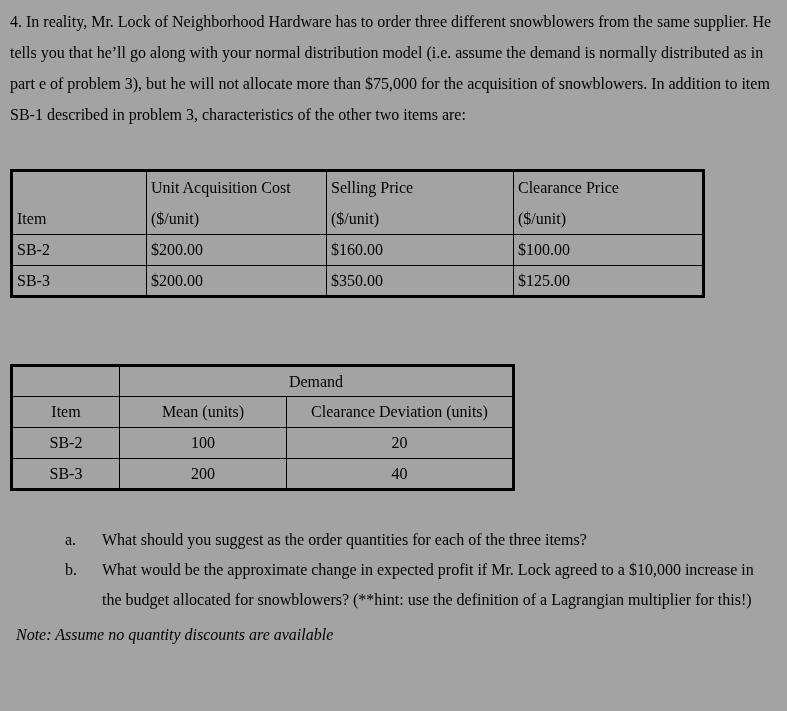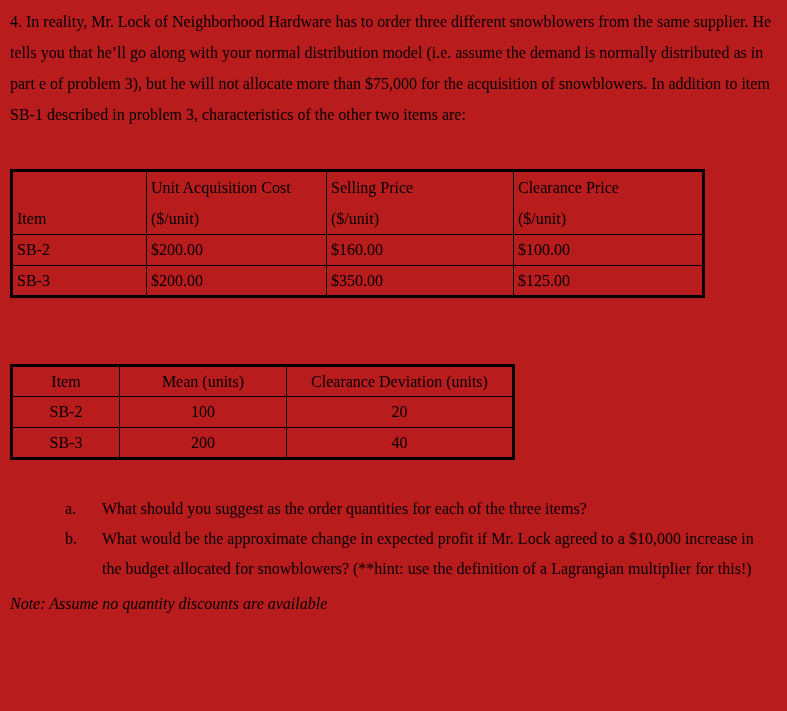--- a/index.html
+++ b/index.html
@@ -6,21 +6,21 @@
   html, body { margin: 0; padding: 0; background: #ffffff; }
   body {
     font-family: "Liberation Serif", "DejaVu Serif", serif;
     font-size: 16px;
     color: #000000;
   }
   .page {
     position: relative;
     width: 787px;
     height: 711px;
-    background: #b91c1c;
+    background: #a3a3a3;
     padding: 6px 10px 0 10px;
     overflow: hidden;
   }
   .intro {
     margin: 0;
     width: 772px;
     line-height: 31px;
     text-align: left;
   }
   table { border-collapse: collapse; table-layout: fixed; }
@@ -59,21 +59,21 @@
     line-height: 30px;
   }
   .q-label {
     width: 37px;
     flex: 0 0 37px;
   }
   .q-text {
     width: 660px;
   }
   .note {
-    margin: 5px 0 0 0;
+    margin: 5px 0 0 6px;
     font-style: italic;
     line-height: 30px;
   }
 </style>
 </head>
 <body>
 
 <div class="page">
 
   <p class="intro">4. In reality, Mr. Lock of Neighborhood Hardware has to order three different snowblowers from the same supplier.  He tells you that he’ll go along with your normal distribution model (i.e. assume the demand is normally distributed as in part e of problem 3), but he will not allocate more than $75,000 for the acquisition of snowblowers.  In addition to item SB-1 described in problem 3, characteristics of the other two items are:</p>
@@ -119,20 +119,24 @@
   </tbody>
     </table>
 
   <table class="t2">
     <colgroup>
       <col style="width:108px">
       <col style="width:167px">
       <col style="width:227px">
     </colgroup>
     <tbody>
+        <tr>
+      <td></td>
+      <td colspan="2">Demand</td>
+    </tr>
     <tr>
       <th>Item</th>
       <th>Mean (units)</th>
       <th>Clearance Deviation (units)</th>
     </tr>
     <tr>
       <td>SB-2</td>
       <td>100</td>
       <td>20</td>
     </tr>

